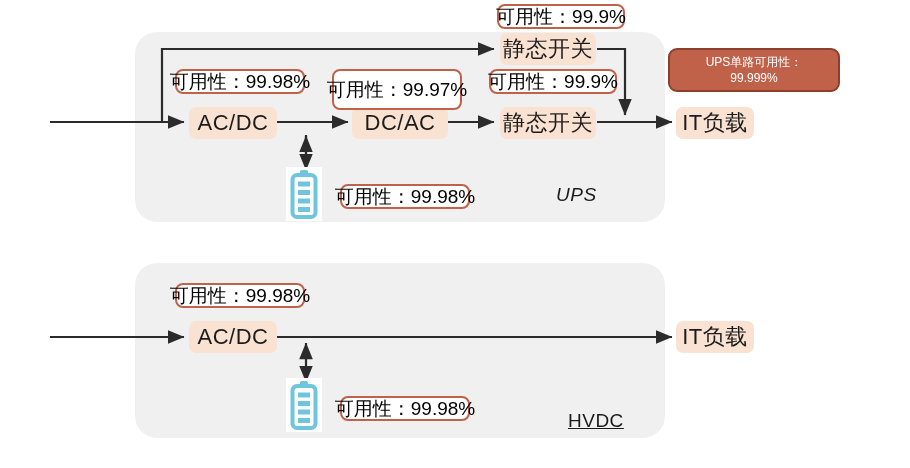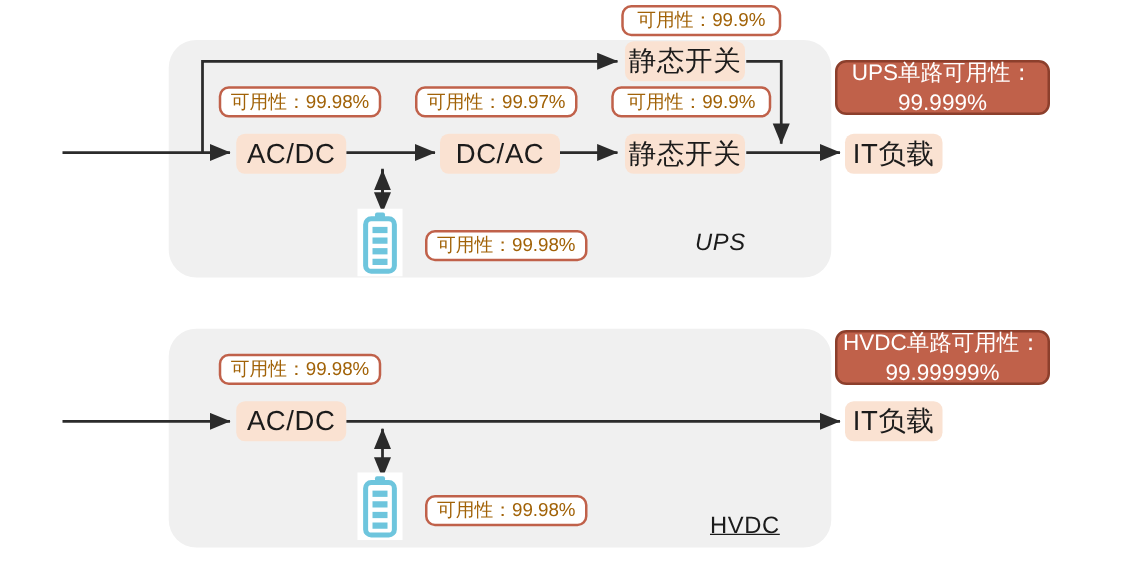--- a/index.html
+++ b/index.html
@@ -56,36 +56,36 @@
   }
   
   .avail {
     position: absolute;
     background: #ffffff;
     border: 2.5px solid #C0614A;
     border-radius: 8px;
     display: flex;
     align-items: center;
     justify-content: center;
-    font-size: 15px;
-    color: #a16207;
+    font-size: 19px;
+    color: #000000;
     white-space: nowrap;
     box-sizing: border-box;
   }
   
   .badge {
     position: absolute;
     background: #C0614A;
     border: 2.5px solid #8C3F2C;
     border-radius: 9px;
     display: flex;
     flex-direction: column;
     align-items: center;
     justify-content: center;
-    font-size: 18px;
+    font-size: 12px;
     line-height: 1.35;
     color: #ffffff;
     text-align: center;
     white-space: nowrap;
     box-sizing: border-box;
   }
   .battery {
     position: absolute;
     background: #ffffff;
   }
@@ -134,21 +134,21 @@
   </svg>
 
   <div class="node" style="left:500px; top:33px; width:96px; height:32px;">静态开关</div>
   <div class="node" style="left:189px; top:107px; width:88px; height:32px;">AC/DC</div>
   <div class="node" style="left:352px; top:107px; width:96px; height:32px;">DC/AC</div>
   <div class="node" style="left:500px; top:107px; width:96px; height:32px;">静态开关</div>
   <div class="node" style="left:676px; top:107px; width:78px; height:32px;">IT负载</div>
 
   <div class="avail" style="left:497px; top:4px; width:128px; height:25px;">可用性：99.9%</div>
   <div class="avail" style="left:175px; top:69px; width:130px; height:25px;">可用性：99.98%</div>
-  <div class="avail" style="left:332px; top:69px; width:130px; height:25px;">可用性：99.97%</div>
+  <div class="avail" style="left:332px; top:69px; width:130px; height:41px;">可用性：99.97%</div>
   <div class="avail" style="left:489px; top:69px; width:128px; height:25px;">可用性：99.9%</div>
   <div class="avail" style="left:340px; top:184px; width:130px; height:25px;">可用性：99.98%</div>
 
   <div class="battery" style="left:286px; top:167px; width:36px; height:54px;">
     <svg viewBox="0 0 36 54" width="36" height="54" xmlns="http://www.w3.org/2000/svg">
       <rect x="14" y="3" width="8" height="6" rx="1.6" fill="#6EC5DD"></rect>
       <rect x="6.5" y="8" width="23" height="42" rx="4.5" fill="none" stroke="#6EC5DD" stroke-width="4"></rect>
       <rect x="12" y="14.5" width="12" height="5" fill="#6EC5DD"></rect>
       <rect x="12" y="23" width="12" height="5" fill="#6EC5DD"></rect>
       <rect x="12" y="31.5" width="12" height="5" fill="#6EC5DD"></rect>
@@ -171,18 +171,14 @@
     <svg viewBox="0 0 36 54" width="36" height="54" xmlns="http://www.w3.org/2000/svg">
       <rect x="14" y="3" width="8" height="6" rx="1.6" fill="#6EC5DD"></rect>
       <rect x="6.5" y="8" width="23" height="42" rx="4.5" fill="none" stroke="#6EC5DD" stroke-width="4"></rect>
       <rect x="12" y="14.5" width="12" height="5" fill="#6EC5DD"></rect>
       <rect x="12" y="23" width="12" height="5" fill="#6EC5DD"></rect>
       <rect x="12" y="31.5" width="12" height="5" fill="#6EC5DD"></rect>
       <rect x="12" y="40" width="12" height="5" fill="#6EC5DD"></rect>
     </svg>
   </div>
 
-  <div class="badge" style="left:668px; top:264px; width:172px; height:44px;">
-    <span>HVDC单路可用性：</span>
-    <span>99.99999%</span>
-  </div>
 
 </div>
 
 </body></html>

